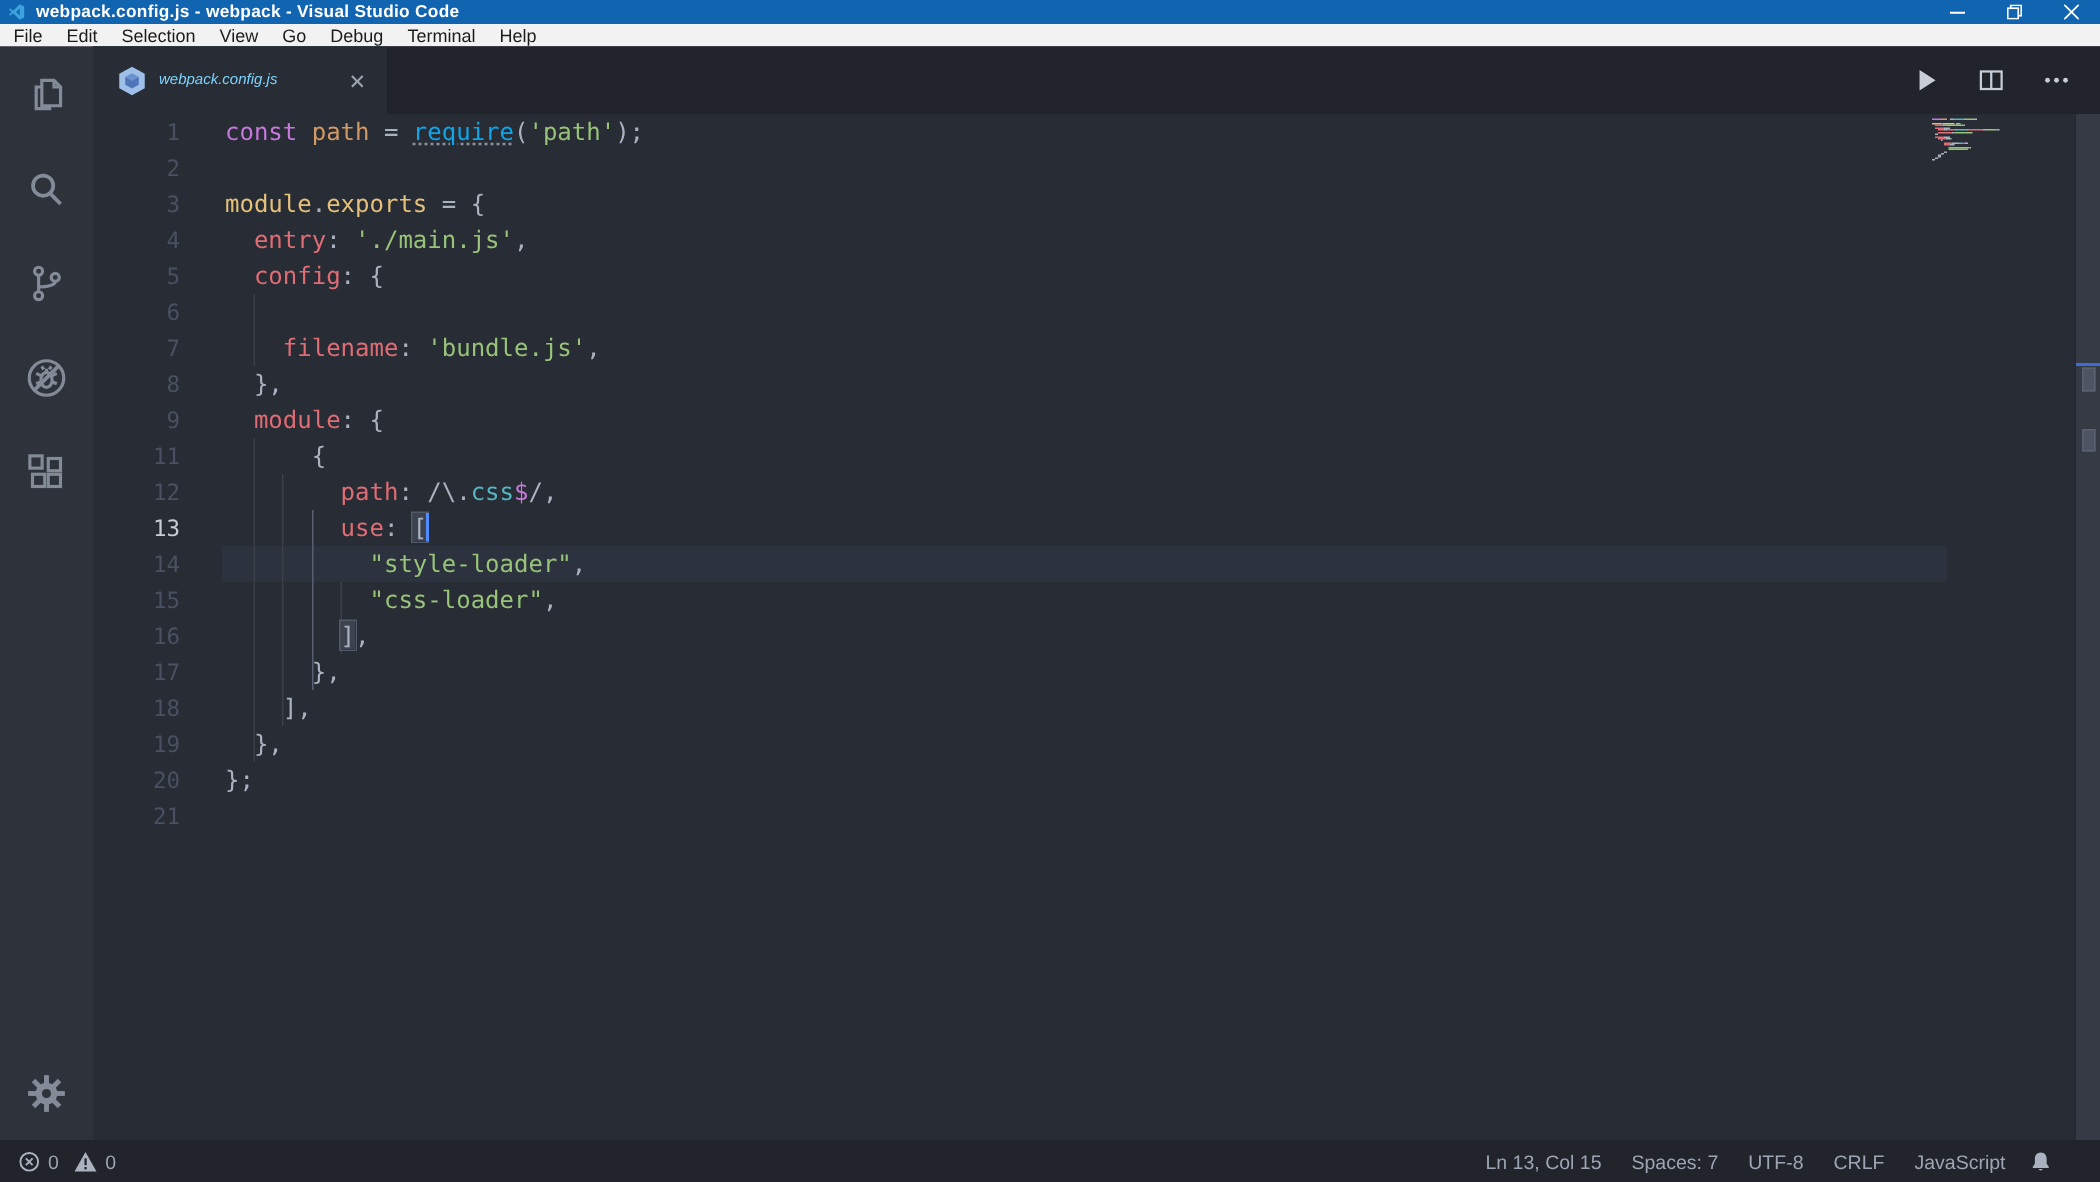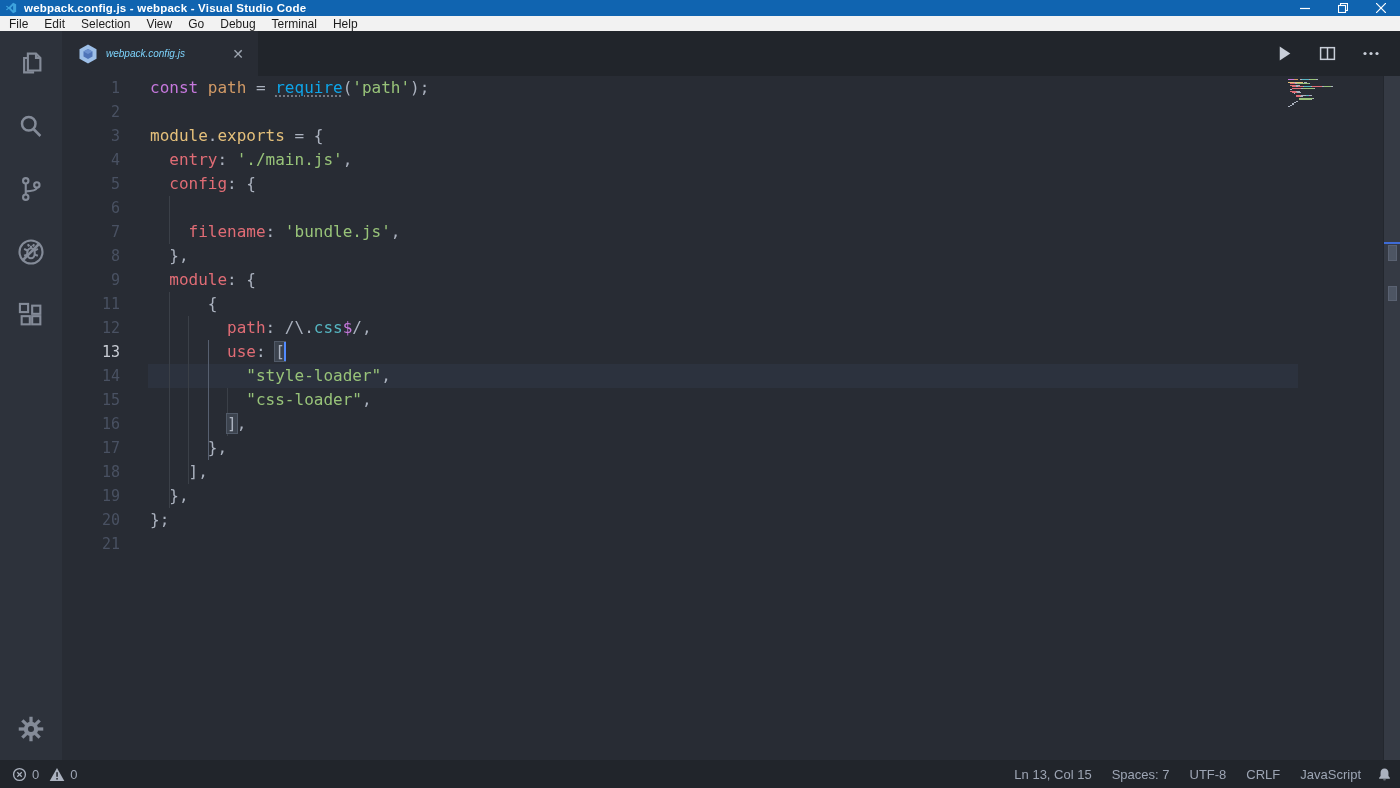--- a/index.html
+++ b/index.html
@@ -66,21 +66,21 @@
   .scroll-strip { position:absolute; right:0; top:0; width:17px; height:100%; background:#353a44;
     border-left:1px solid #23272e; }
   .ovr-cursor { position:absolute; left:0; width:100%; height:2px; background:#3e6bd6; top:166px; }
   .ovr-thumb { position:absolute; left:4px; width:9px; background:#4d5563; border:1px solid #5a6272; }
 
   
   .statusbar { height:28px; background:#21252b; color:#9da5b4; display:flex; align-items:center;
     font-size:13px; }
   .sb-left { display:flex; align-items:center; gap:5px; padding-left:12px; }
   .sb-left svg { display:block; }
-  .sb-right { margin-left:auto; display:flex; align-items:center; padding-right:0; }
+  .sb-right { margin-left:auto; display:flex; align-items:center; padding-right:24px; }
   .sb-item { padding:0 10px; white-space:nowrap; }
   .sb-bell { padding:0 8px 0 6px; display:flex; align-items:center; }
 </style>
 </head>
 <body>
 
 <div class="titlebar">
   <svg class="app-icon" viewBox="0 0 14 14">
     <path d="M9.5 1 L4.4 6 L2.3 4.3 L1 5 L3.4 7 L1 9 L2.3 9.7 L4.4 8 L9.5 13 L13 11.3 V2.7 Z" fill="#3ea3dd"></path>
     <path d="M9.5 4.2 L6.6 7 L9.5 9.8 Z" fill="#1064b0"></path>

